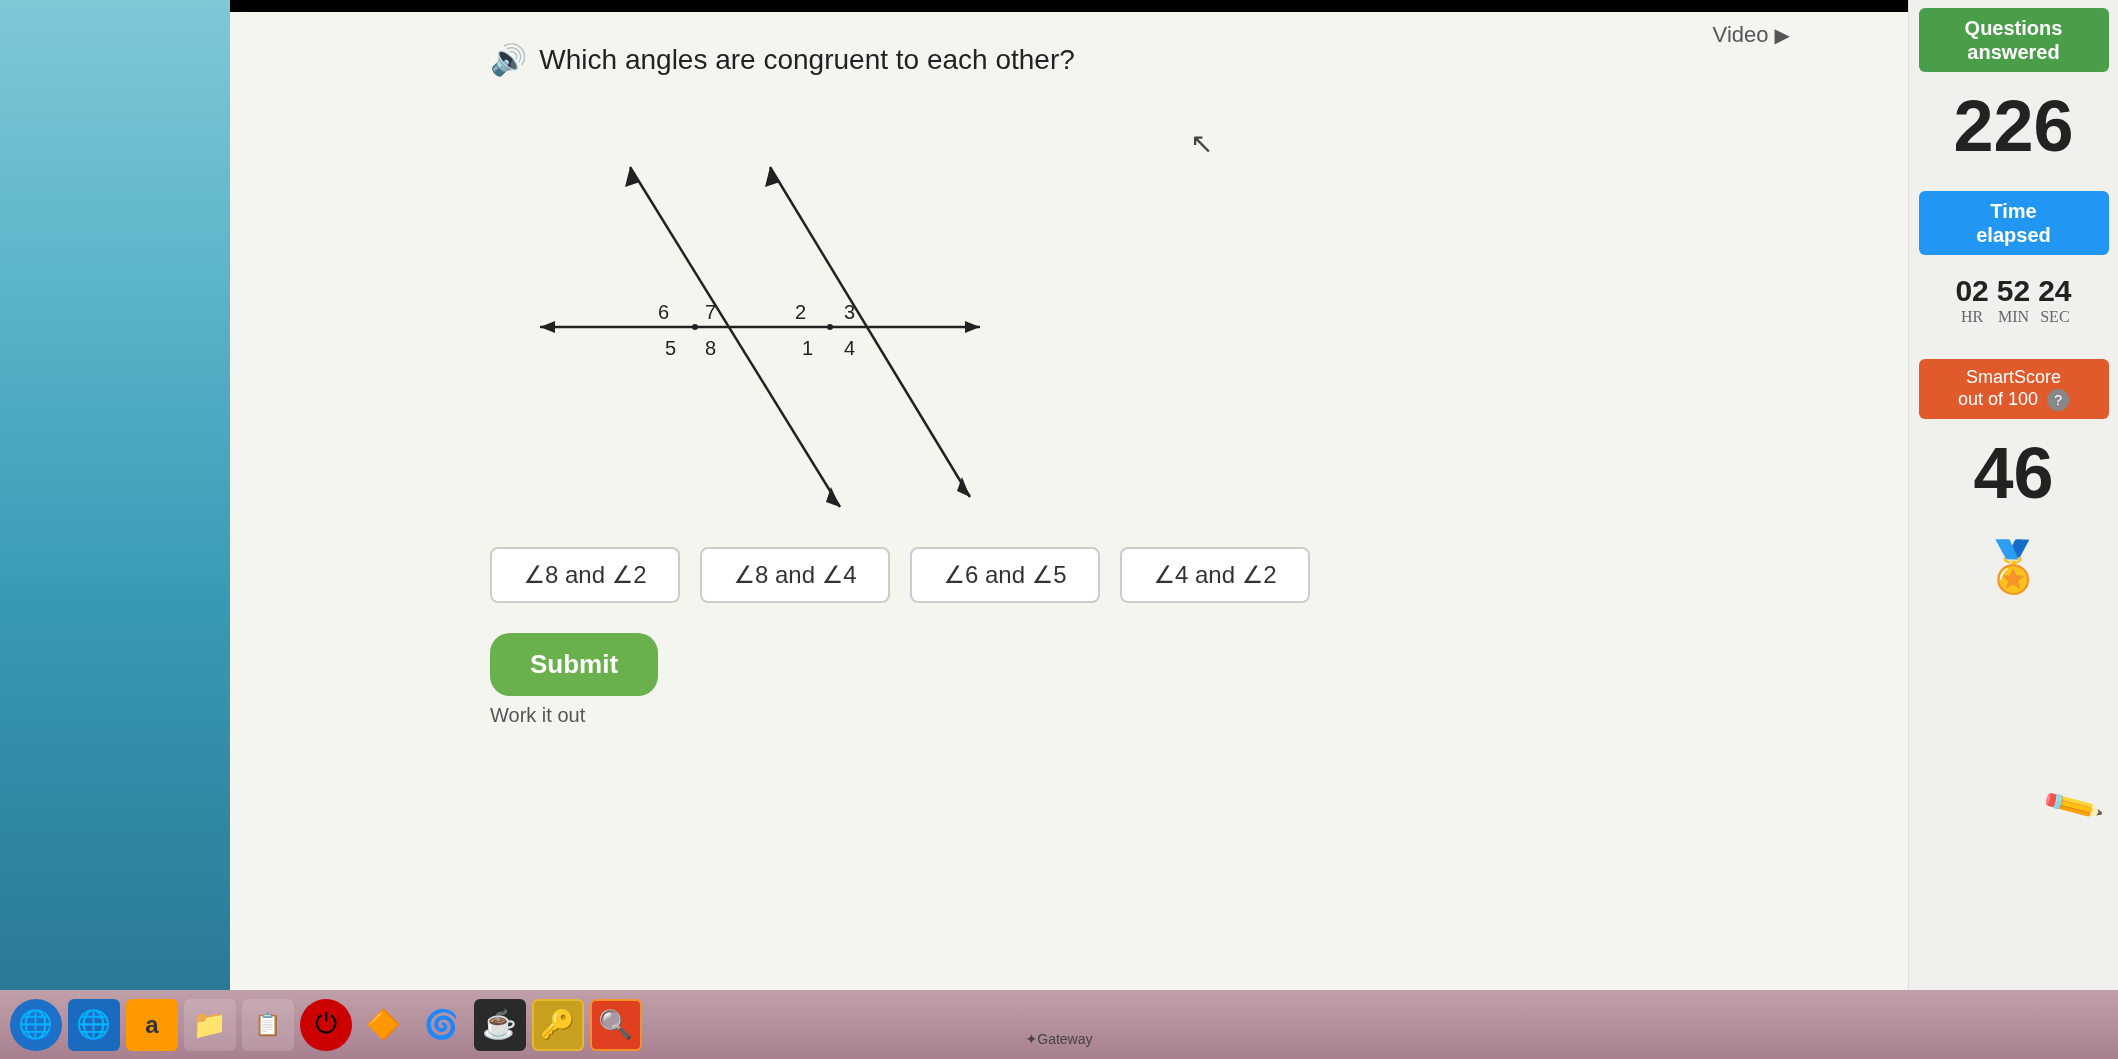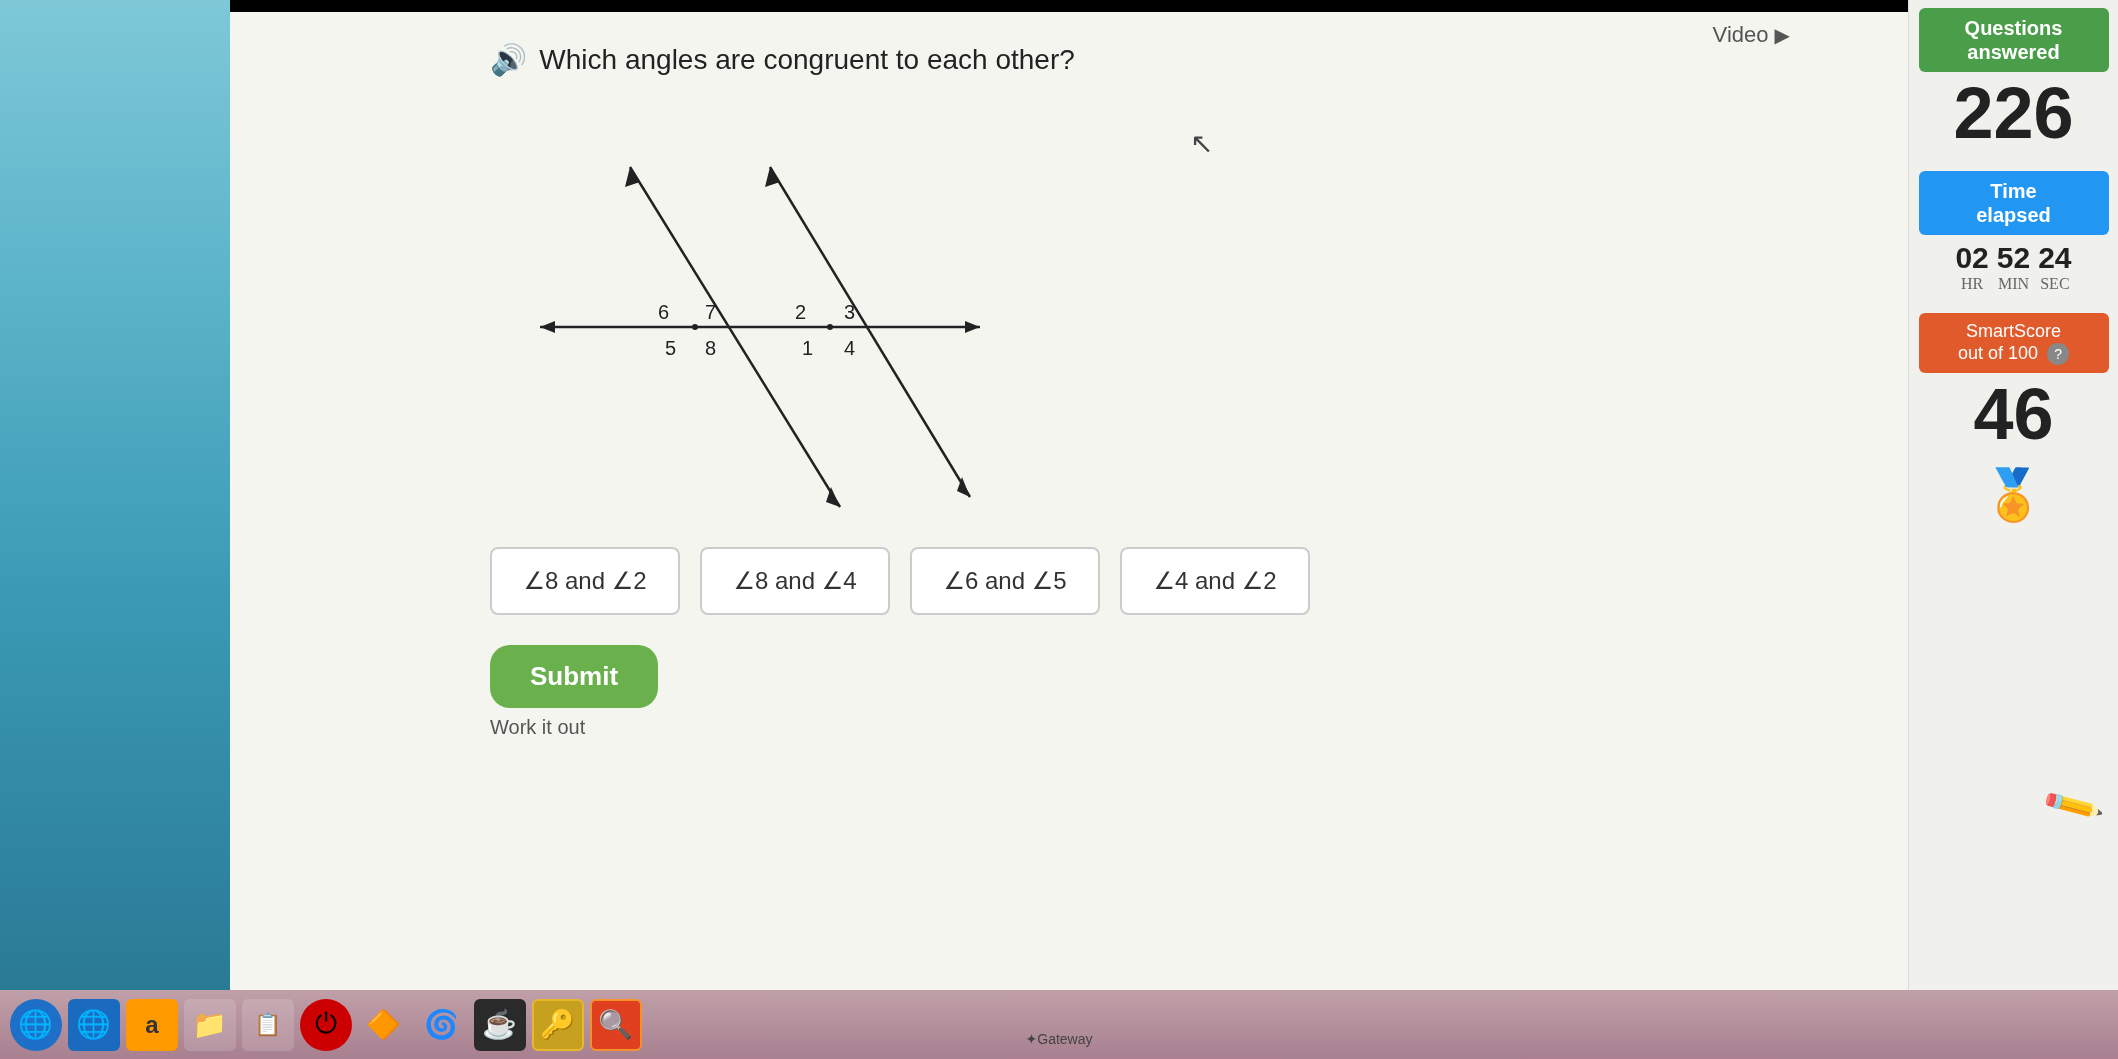--- a/index.html
+++ b/index.html
@@ -35,20 +35,21 @@
       position: absolute;
       right: 0; top: 0;
       width: 210px;
       height: 990px;
       background: #f0f0ec;
       border-left: 1px solid #ddd;
       display: flex;
       flex-direction: column;
       align-items: center;
       padding-top: 8px;
+      gap: 13px;
     }
 
     
     .top-bar {
       position: absolute;
       top: 10px;
       right: 220px;
       display: flex;
       align-items: center;
       gap: 10px;
@@ -89,21 +90,21 @@
       color: white;
       border: none;
       border-radius: 6px;
       padding: 8px 20px;
       font-size: 20px;
       font-weight: bold;
       cursor: pointer;
       text-align: center;
       line-height: 1.2;
       width: 190px;
-      margin-top: 22px;
+      margin-top: 16px;
     }
 
     .time-display {
       display: flex;
       gap: 8px;
       margin-top: 6px;
       align-items: flex-end;
     }
 
     .time-unit {
@@ -197,21 +198,21 @@
       display: flex;
       gap: 20px;
       margin-top: 10px;
       flex-wrap: wrap;
     }
 
     .answer-btn {
       background: white;
       border: 2px solid #ccc;
       border-radius: 8px;
-      padding: 18px 30px;
+      padding: 12px 30px;
       font-size: 24px;
       cursor: pointer;
       min-width: 190px;
       text-align: center;
       color: #333;
     }
 
     
     .submit-btn {
       background: #6ab04c;

